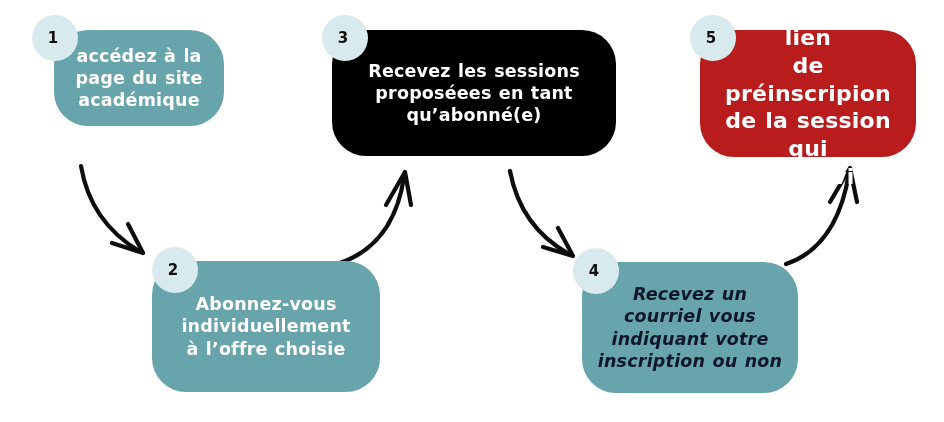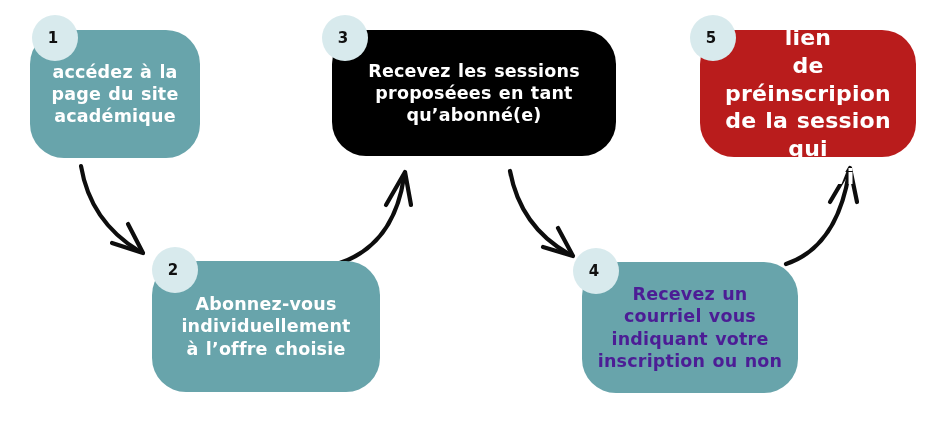--- a/index.html
+++ b/index.html
@@ -91,21 +91,21 @@
       <path d="M 543 247 L 573 256 L 558 228" fill="none" stroke="#0d0d0d" stroke-width="4.2" stroke-linecap="round" stroke-linejoin="round"></path>
     </g>
 
     <g>
       <path d="M 786 264 C 816 254, 840 228, 849 173" fill="none" stroke="#0d0d0d" stroke-width="4.2" stroke-linecap="round"></path>
       <path d="M 830 202 L 850 168 L 857 202" fill="none" stroke="#0d0d0d" stroke-width="4.2" stroke-linecap="round" stroke-linejoin="round"></path>
     </g>
   </svg>
 
   <div class="step">
-    <div class="step-box" style="left: 30px; top: 30px; width: 170px; height: 128px; background: rgb(104, 164, 171); color: rgb(255, 255, 255); font-size: 17.5px;">
+    <div class="step-box" style="left: 54px; top: 30px; width: 170px; height: 96px; background: rgb(104, 164, 171); color: rgb(255, 255, 255); font-size: 17.5px;">
       <span class="step-box-text">accédez à la
 page du site
 académique</span>
     </div>
     <div class="step-badge" style="left: 32px; top: 15px; width: 46px; height: 46px; background: rgb(216, 234, 237); color: rgb(17, 17, 17);">
       <span class="step-badge-label">1</span>
     </div>
   </div>
 
   <div class="step">
@@ -124,21 +124,21 @@
       <span class="step-box-text">Recevez les sessions
 proposéees en tant
 qu’abonné(e)</span>
     </div>
     <div class="step-badge" style="left: 322px; top: 15px; width: 46px; height: 46px; background: rgb(216, 234, 237); color: rgb(17, 17, 17);">
       <span class="step-badge-label">3</span>
     </div>
   </div>
 
   <div class="step">
-    <div class="step-box" style="left: 582px; top: 262px; width: 216px; height: 131px; background: rgb(104, 164, 171); color: #4c1d95; font-size: 17.5px;">
+    <div class="step-box" style="left: 582px; top: 262px; width: 216px; height: 131px; background: rgb(104, 164, 171); color: #0f172a; font-size: 17.5px; font-style: italic;">
       <span class="step-box-text">Recevez un
 courriel vous
 indiquant votre
 inscription ou non</span>
     </div>
     <div class="step-badge" style="left: 573px; top: 248px; width: 46px; height: 46px; background: rgb(216, 234, 237); color: rgb(17, 17, 17);">
       <span class="step-badge-label">4</span>
     </div>
   </div>
 

